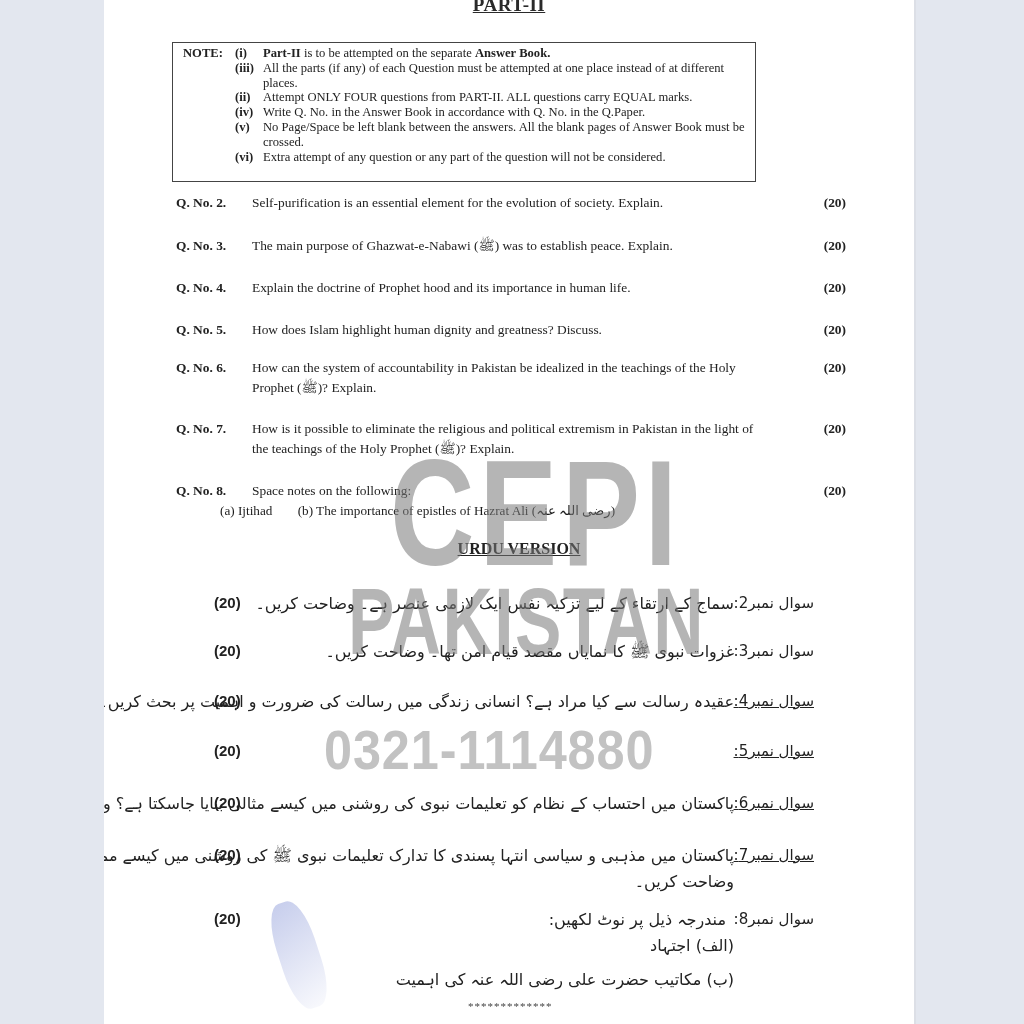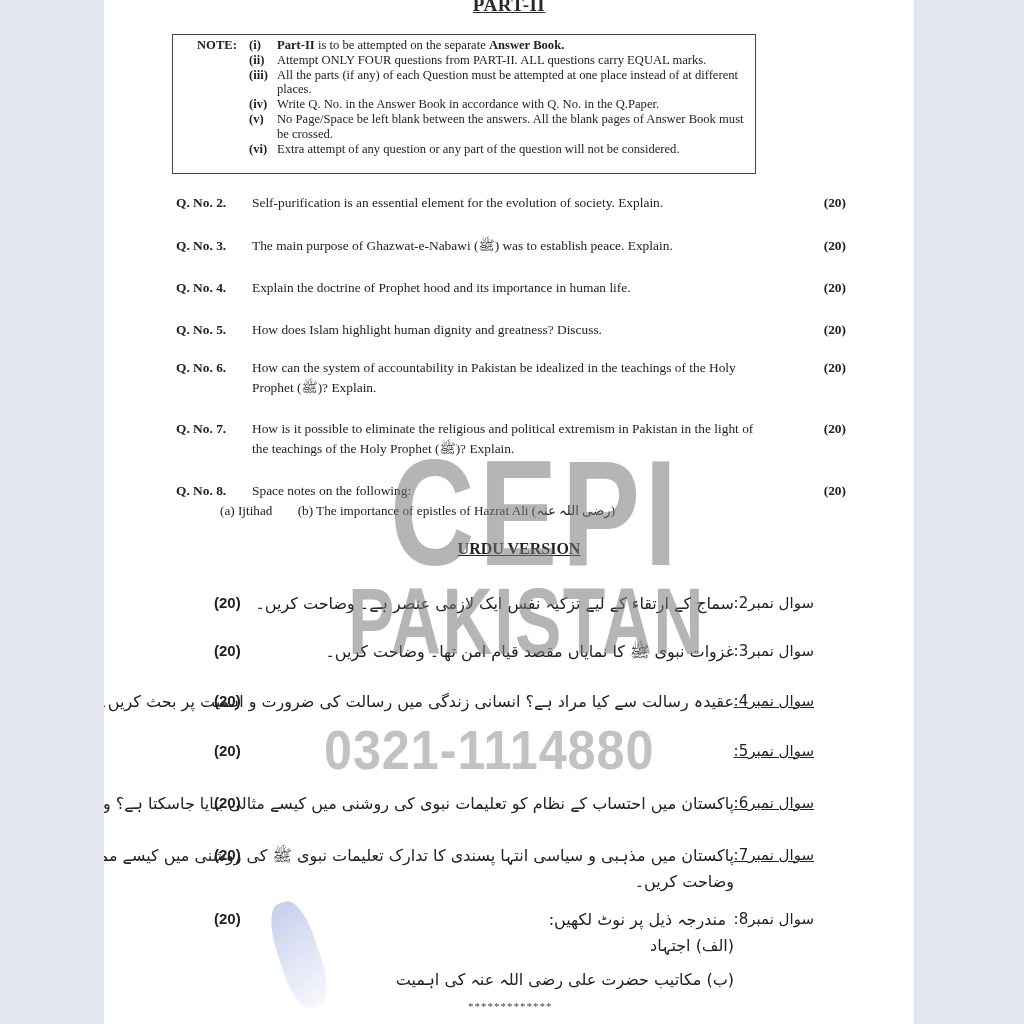--- a/index.html
+++ b/index.html
@@ -12,22 +12,22 @@
       position:absolute; left:104px; top:0; width:810px; height:1024px;
       background:#ffffff; overflow:hidden;
       border-right:2px solid #dcdfe6;
     }
     .part-title {
       position:absolute; left:0; right:0; top:-6px; text-align:center;
       font-size:19px; font-weight:bold; text-decoration:underline; letter-spacing:0.5px;
       color:#2a2a2a;
     }
     .note-box {
-      position:absolute; left:68px; top:34px; width:584px; height:140px;
-      border:1.5px solid #444; box-sizing:border-box; padding:3px 6px 0 24px;
+      position:absolute; left:68px; top:42px; width:584px; height:140px;
+      border:1.5px solid #444; box-sizing:border-box; padding:3px 6px 0 10px;
       font-size:12.6px; line-height:14.8px; color:#222;
     }
     .note-row { display:flex; }
     .note-head { width:52px; font-weight:bold; flex:none; }
     .note-num { width:28px; font-weight:bold; flex:none; }
     .note-text { flex:1; }
     .note-row.first .note-head { width:52px; }
     .note-row.indent { padding-left:52px; }
 
     .q-row { position:absolute; left:72px; width:670px; font-size:13.4px; line-height:20px; color:#222; }
@@ -69,26 +69,26 @@
 
   <div class="part-title">PART-II</div>
 
   <div class="note-box">
     <div class="note-row first">
       <span class="note-head">NOTE:</span>
       <span class="note-num">(i)</span>
       <span class="note-text"><b>Part-II</b><span> is to be attempted on the separate </span><b>Answer Book.</b></span>
     </div>
     <div class="note-row indent">
+      <span class="note-num">(iii)</span>
+      <span class="note-text">All the parts (if any) of each Question must be attempted at one place instead of at different places.</span>
+    </div>
+    <div class="note-row indent">
       <span class="note-num">(ii)</span>
       <span class="note-text">Attempt ONLY FOUR questions from PART-II. ALL questions carry EQUAL marks.</span>
-    </div>
-    <div class="note-row indent">
-      <span class="note-num">(iii)</span>
-      <span class="note-text">All the parts (if any) of each Question must be attempted at one place instead of at different places.</span>
     </div>
     <div class="note-row indent">
       <span class="note-num">(iv)</span>
       <span class="note-text">Write Q. No. in the Answer Book in accordance with Q. No. in the Q.Paper.</span>
     </div>
     <div class="note-row indent">
       <span class="note-num">(v)</span>
       <span class="note-text">No Page/Space be left blank between the answers. All the blank pages of Answer Book must be crossed.</span>
     </div>
     <div class="note-row indent">

